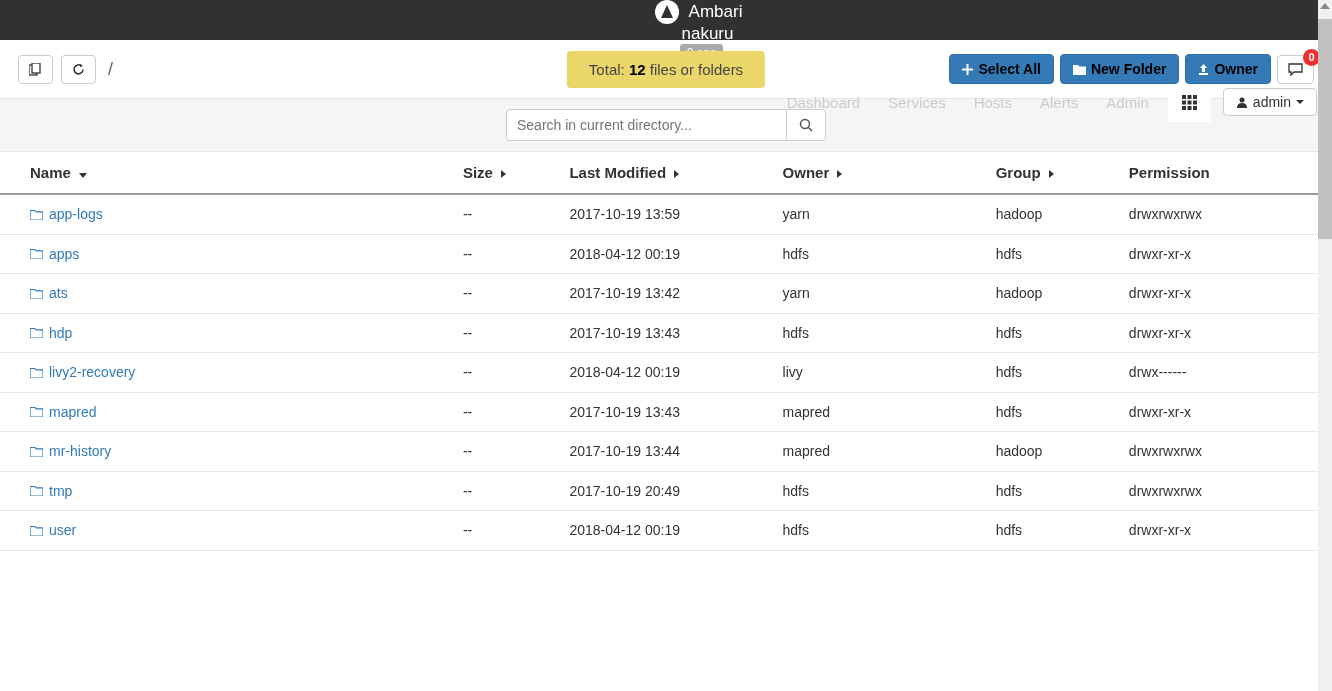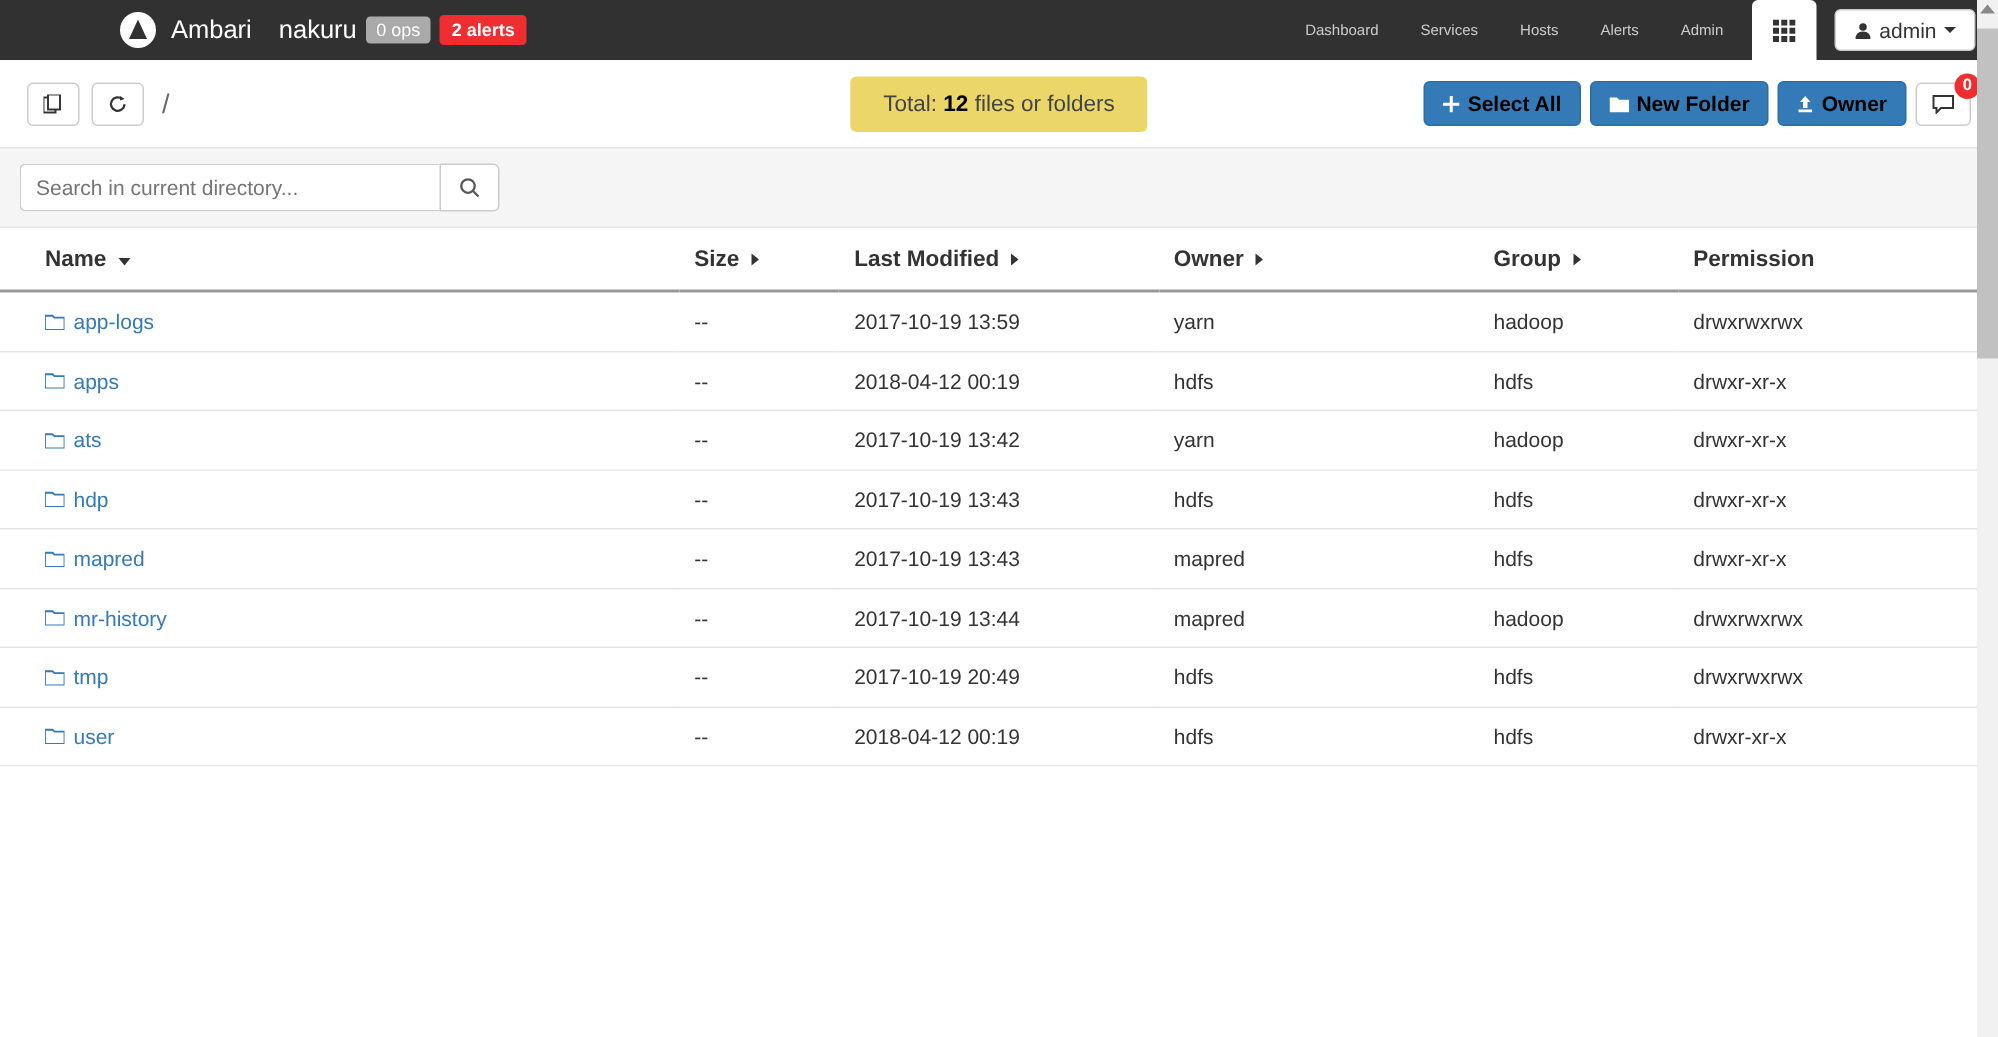--- a/index.html
+++ b/index.html
@@ -1,45 +1,45 @@
 <!DOCTYPE html>
 <html><head>
 <meta charset="utf-8">
 <style>
   * { box-sizing: border-box; margin: 0; padding: 0; }
   body { font-family: "Helvetica Neue", Helvetica, Arial, sans-serif; font-size: 14px; color: #333; background: #fff; }
   
   
-  .navbar { background: #313131; height: 40px; display: flex; align-items: center; padding: 0 15px 0 80px; }
+  .navbar { background: #313131; height: 40px; display: flex; align-items: center; padding: 0 15px 0 80px; flex-direction: column; }
   .logo-wrap { display: flex; align-items: center; gap: 10px; }
   .logo-icon { width: 24px; height: 24px; background: #fff; border-radius: 50%; display: flex; align-items: center; justify-content: center; color:#313131; font-weight:bold;}
   .logo-text { color: #fff; font-size: 17px; }
   .cluster-name { color: #fff; font-size: 17px; margin-left: 18px; cursor:pointer;}
   .badge-ops { background: #aaa; color: #fff; border-radius: 3px; padding: 2px 7px; font-size: 12px; margin-left: 6px; cursor:pointer;}
   .badge-alerts { background: #ef2e31; color: #fff; border-radius: 3px; padding: 3px 8px; font-size: 12px; font-weight: bold; margin-left: 6px;cursor:pointer; }
   .nav-right { margin-left: auto; display: flex; align-items: center; gap: 2px; }
-  .nav-link { color: #ccc; padding: 10px 13px; font-size: 10px; cursor: pointer; }
+  .nav-link { color: #ccc; padding: 10px 13px; font-size: 15px; cursor: pointer; }
   .nav-grid-btn { background: #fff; padding: 10px 14px; border-radius: 4px 4px 0 0; margin-left: 4px; height:40px; display:flex; align-items:center; cursor:pointer;}
   .grid-icon{ width:15px; height:15px;}
   .admin-btn { background: #fff; border: 1px solid #ccc; border-radius: 4px; padding: 5px 12px; margin-left: 10px; display: flex; align-items: center; gap: 5px; cursor: pointer; font-size:14px;}
   .caret-down { width: 0; height: 0; border-left: 4px solid transparent; border-right: 4px solid transparent; border-top: 4px solid #333; display: inline-block; }
 
   
   .toolbar { display: flex; align-items: center; padding: 14px 18px; gap: 8px; }
   .btn-outline { background: #fff; border: 1px solid #ccc; border-radius: 4px; padding: 7px 10px; cursor: pointer; display: inline-flex; align-items: center; justify-content:center; font-size:14px; color:#333; }
   .breadcrumb-root { font-size: 18px; color: #666; margin-left: 4px; }
   .total-bar { background: #ebd769; color: #444; padding: 10px 22px; border-radius: 4px; margin-left: auto; font-size:15px;}
   .total-bar b{color:#000;}
   .toolbar-right { margin-left: auto; display: flex; align-items: center; gap: 6px; }
   .btn-primary { background: #337ab7; border: 1px solid #2e6da4; color: #000000; border-radius: 4px; padding: 6px 12px; cursor: pointer; font-weight: bold; display:inline-flex; align-items:center; gap:5px; font-size:14px;}
   .msg-wrap{position:relative;}
   .msg-badge{position:absolute; top:-6px; right:-6px; background:#ef2e31; color:#fff; border-radius:50%; width:17px; height:17px; font-size:11px; display:flex; align-items:center; justify-content:center; font-weight:bold;}
 
   
-  .search-row { background: #f5f5f5; border-top:1px solid #e5e5e5; border-bottom:1px solid #e5e5e5; padding: 10px 13px; display: flex; justify-content: flex-start; }
+  .search-row { background: #f5f5f5; border-top:1px solid #e5e5e5; border-bottom:1px solid #e5e5e5; padding: 10px 13px; display: flex; justify-content: center; }
   .search-group { display: flex; width: 320px; }
   .search-input { flex: 1; border: 1px solid #ccc; border-right: none; border-radius: 4px 0 0 4px; padding: 7px 10px; font-size: 14px; }
   .search-btn { border: 1px solid #ccc; border-radius: 0 4px 4px 0; background: #fff; padding: 0 12px; cursor: pointer; }
 
   
   .tbl { width: 100%; border-collapse: collapse; padding: 0 18px; }
   .tbl th { text-align: left; padding: 12px 10px; font-weight: bold; border-bottom: 2px solid #999; cursor:pointer; font-size:15px;}
   .tbl th:first-child, .tbl td:first-child{padding-left:30px;}
   .tbl td { padding: 11px 10px; border-bottom: 1px solid #e6e6e6; font-size:14px; color:#333;}
   .folder-link { color: #337ab7; cursor: pointer; display:inline-flex; align-items:center; gap:6px;}
@@ -226,20 +226,33 @@
         <td>2017-10-19 13:43</td>
         <td>hdfs</td>
         <td>hdfs</td>
         <td>drwxr-xr-x</td>
       </tr>
       <tr>
         <td><span class="folder-link">
             <svg width="13" height="11" viewBox="0 0 13 11">
               <path d="M0 1.5 h5 l1.3 1.3 H13 V11 H0 Z" fill="none" stroke="#337ab7" stroke-width="1.2"></path>
             </svg>
+            <span>livy2-recovery</span>
+          </span></td>
+        <td>--</td>
+        <td>2018-04-12 00:19</td>
+        <td>livy</td>
+        <td>hdfs</td>
+        <td>drwx------</td>
+      </tr>
+      <tr>
+        <td><span class="folder-link">
+            <svg width="13" height="11" viewBox="0 0 13 11">
+              <path d="M0 1.5 h5 l1.3 1.3 H13 V11 H0 Z" fill="none" stroke="#337ab7" stroke-width="1.2"></path>
+            </svg>
             <span>mapred</span>
           </span></td>
         <td>--</td>
         <td>2017-10-19 13:43</td>
         <td>mapred</td>
         <td>hdfs</td>
         <td>drwxr-xr-x</td>
       </tr>
       <tr>
         <td><span class="folder-link">

